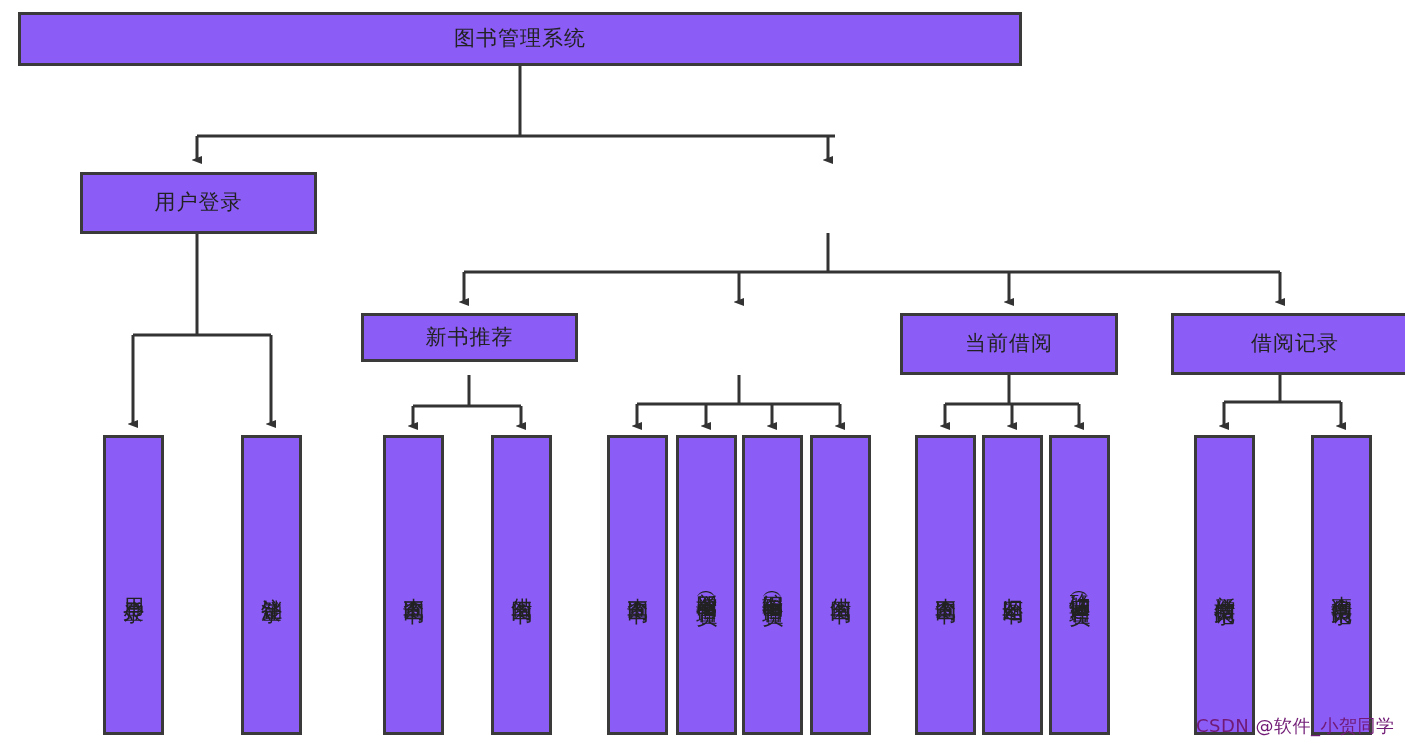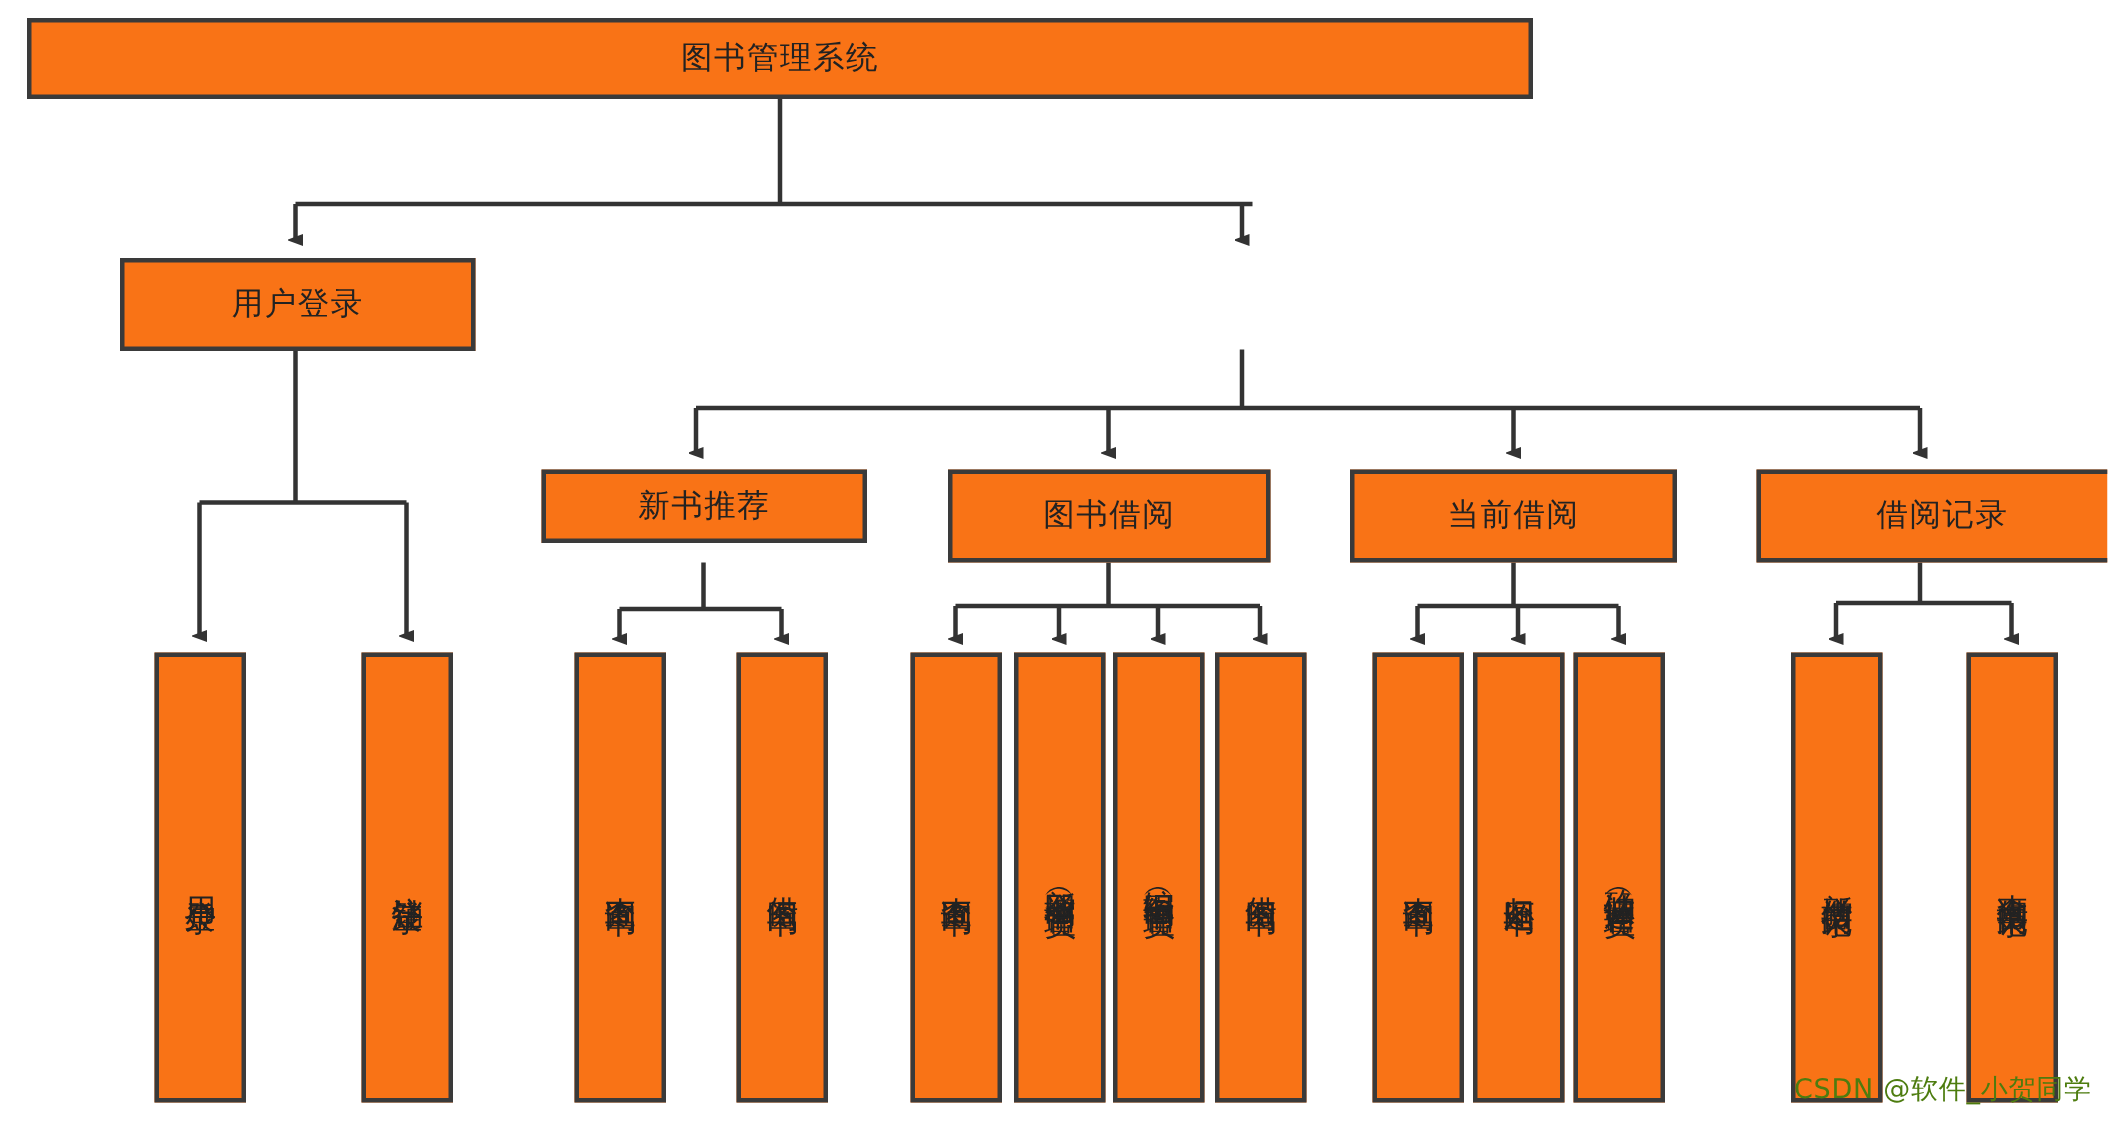--- a/index.html
+++ b/index.html
@@ -14,21 +14,21 @@
     position: relative;
     width: 1405px;
     height: 747px;
     background: #ffffff;
     overflow: hidden;
   }
   .node {
     position: absolute;
     box-sizing: border-box;
     border: 3px solid #3a3a3a;
-    background: #f97316;
+    background: #8b5cf6;
     display: flex;
     align-items: center;
     justify-content: center;
     color: #222222;
   }
   .node.horizontal {
     font-size: 21px;
     line-height: 1.2;
     letter-spacing: 1px;
   }
@@ -54,21 +54,21 @@
   svg.wires {
     position: absolute;
     left: 0;
     top: 0;
     width: 1405px;
     height: 747px;
     pointer-events: none;
   }
   .watermark {
     position: absolute;
-    color: #4d7c0f;
+    color: #701a75;
     font-size: 18px;
     letter-spacing: 0.5px;
     white-space: nowrap;
     user-select: none;
   }
 </style>
 </head>
 <body>
 
 <div id="canvas">
@@ -127,23 +127,20 @@
     <span class="lbl">图书管理系统</span>
   </div>
 
   <div class="node horizontal" style="left:80px; top:172px; width:237px; height:62px;">
     <span class="lbl">用户登录</span>
   </div>
 
   <div class="node horizontal" style="left:361px; top:313px; width:217px; height:49px;">
     <span class="lbl">新书推荐</span>
   </div>
-  <div class="node horizontal" style="left:632px; top:313px; width:215px; height:62px;">
-    <span class="lbl">图书借阅</span>
-  </div>
   <div class="node horizontal" style="left:900px; top:313px; width:218px; height:62px;">
     <span class="lbl">当前借阅</span>
   </div>
   <div class="node horizontal" style="left:1171px; top:313px; width:248px; height:62px;">
     <span class="lbl">借阅记录</span>
   </div>
 
   <div class="node vertical" style="left:103px; top:435px; width:61px; height:300px;">
     <span class="lbl">用户登录</span>
   </div>

